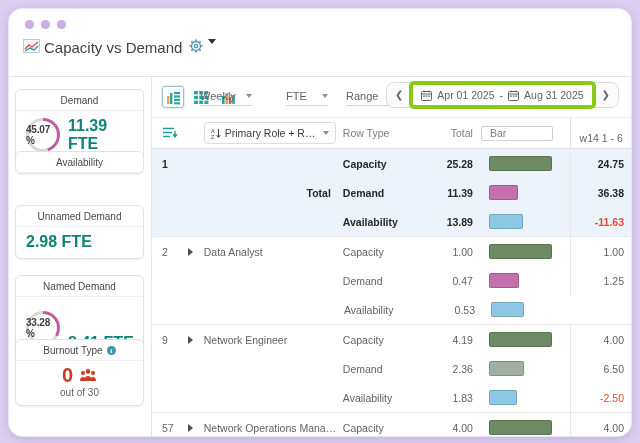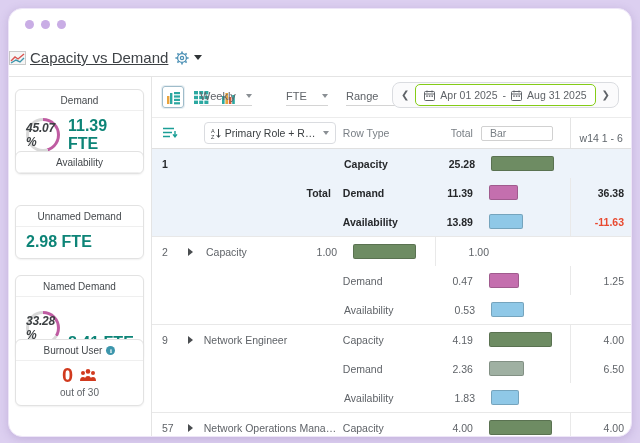--- a/index.html
+++ b/index.html
@@ -13,56 +13,56 @@
   .window{
     position:absolute;left:8px;top:8px;width:624px;height:429px;
     background:#fff;border-radius:14px;border:1px solid #eee6f8;
     box-shadow:0 2px 8px rgba(120,90,160,.25);
     overflow:hidden;box-sizing:border-box;
   }
   
   .dots{position:absolute;left:16px;top:11px;display:flex;gap:7px;}
   .dot{width:9px;height:9px;border-radius:50%;background:#c9ade5;}
   
-  .titlebar{position:absolute;left:0;top:30px;height:37px;width:100%;display:flex;align-items:center;box-sizing:border-box;text-decoration:underline;}
+  .titlebar{position:absolute;left:0;top:30px;height:37px;width:100%;display:flex;padding-left:14px;box-sizing:border-box;}
   .title{font-size:15px;font-weight:500;color:#3f4347;margin-left:4px;}
   .title-icon{width:17px;height:14px;flex:0 0 auto;}
   .gear{margin-left:7px;width:14px;height:14px;}
   .caret-down{width:0;height:0;border-left:4px solid transparent;border-right:4px solid transparent;border-top:5px solid #2f3336;margin-left:5px;}
   .hdiv{position:absolute;left:0;top:67px;width:100%;height:1px;background:#e4e4e4;}
   .vdiv{position:absolute;left:142px;top:68px;width:1px;bottom:0;background:#e4e4e4;}
 
   
   .sidebar{position:absolute;left:0;top:68px;width:142px;bottom:0;}
   .card{
     position:absolute;left:6px;width:129px;background:#fff;border:1px solid #e2e2e2;
     border-radius:6px;box-shadow:0 1px 2px rgba(0,0,0,.06);box-sizing:border-box;overflow:hidden;
   }
   .card-title{font-size:10px;color:#45494d;text-align:center;padding:5px 0 4px;border-bottom:1px solid #efefef;display:flex;align-items:center;justify-content:center;gap:4px;}
   .card-body{display:flex;align-items:center;justify-content:flex-start;gap:8px;padding:6px 8px 7px 10px;}
   .donut{position:relative;width:34px;height:34px;border-radius:50%;flex:0 0 auto;}
   .donut::after{content:"";position:absolute;inset:3px;background:#fff;border-radius:50%;}
-  .donut .pct{position:absolute;inset:0;display:flex;align-items:center;justify-content:center;font-size:12px;font-weight:bold;color:#3c4043;z-index:2;letter-spacing:-0.2px;font-style:italic;}
+  .donut .pct{position:absolute;inset:0;display:flex;align-items:center;justify-content:center;font-size:10px;font-weight:bold;color:#3c4043;z-index:2;letter-spacing:-0.2px;}
   .fte{font-size:16px;font-weight:bold;color:#0d8477;}
   .burnout-body{display:flex;flex-direction:column;align-items:center;padding:4px 0 7px;}
   .burnout-line{display:flex;align-items:center;gap:6px;}
   .burnout-num{font-size:20px;font-weight:bold;color:#d13a1e;line-height:1;}
   .burnout-caption{font-size:10px;color:#5f6368;margin-top:2px;}
   .info-dot{width:9px;height:9px;border-radius:50%;background:#3d96ac;color:#fff;font-size:7px;display:inline-flex;align-items:center;justify-content:center;font-weight:bold;font-family:"Liberation Serif",serif;}
 
   
   .main{position:absolute;left:143px;top:68px;right:0;bottom:0;overflow:hidden;}
   .toolbar{position:absolute;left:0;top:0;width:100%;height:40px;}
   .viewicons{position:absolute;left:10px;top:9px;display:flex;align-items:center;gap:7px;}
   .viewicon{width:20px;height:20px;display:flex;align-items:center;justify-content:center;border-radius:3px;}
   .viewicon.sel{border:1px solid #9fbcca;box-shadow:0 0 0 1px rgba(159,188,202,.25);}
   .dd{position:absolute;top:10px;display:flex;align-items:center;justify-content:space-between;border-bottom:1px solid #d4d4d4;height:18px;font-size:11px;color:#5f6368;}
   .dd .chev{width:0;height:0;border-left:3.5px solid transparent;border-right:3.5px solid transparent;border-top:4px solid #8a8f94;margin-left:6px;}
   .datepill{position:absolute;right:12px;top:5px;height:26px;border:1px solid #dadce0;border-radius:8px;background:#fbfbfc;display:flex;align-items:center;padding:0 6px;box-sizing:border-box;gap:4px;}
-  .dateinner{height:20px;border:1px solid #84cc16;border-radius:5px;background:#fff;display:flex;align-items:center;gap:5px;padding:0 8px;font-size:10.5px;color:#5f6368;}
+  .dateinner{height:20px;border:4px solid #84cc16;border-radius:5px;background:#fff;display:flex;align-items:center;gap:5px;padding:0 8px;font-size:10.5px;color:#5f6368;}
   .navchev{font-size:10px;color:#5f6368;padding:0 2px;line-height:1;}
   .calicon{width:11px;height:11px;}
 
   
   .thead{position:absolute;left:0;top:40px;right:0;height:32px;border-top:1px solid #ececec;border-bottom:1px solid #e0e0e0;display:flex;align-items:center;padding-left:10px;box-sizing:border-box;font-size:10.5px;color:#797f85;background:#fff;}
   .hc{box-sizing:border-box;}
   .hc.iconcell{width:42px;display:flex;align-items:center;}
   .hc.groupdd{width:138px;}
   .groupdd-box{height:22px;border:1px solid #dadce0;border-radius:4px;display:flex;align-items:center;gap:4px;padding:0 6px;font-size:10.5px;color:#3c4043;background:#fff;box-sizing:border-box;width:132px;}
   .groupdd-box .chev{width:0;height:0;border-left:3.5px solid transparent;border-right:3.5px solid transparent;border-top:4px solid #8a8f94;margin-left:auto;}
@@ -158,21 +158,21 @@
         <div class="card-title">Named Demand</div>
         <div class="card-body">
           <div class="donut" style="background: conic-gradient(rgb(191, 92, 162) 119.808deg, rgb(216, 216, 216) 0deg);">
             <span class="pct">33.28 %</span>
           </div>
           <span class="fte" style="color: rgb(13, 132, 119); margin-top: 31px;">8.41 FTE</span>
         </div>
       </div>
       <div class="card" style="top: 262px;">
         <div class="card-title">
-          <span>Burnout User</span>
+          <span>Burnout Type</span>
           <span class="info-dot">i</span>
         </div>
         <div class="burnout-body">
           <div class="burnout-line">
             <span class="burnout-num" style="color: rgb(209, 58, 30);">0</span>
             <svg width="18" height="14" viewBox="0 0 18 14">
               <g fill="#d13a1e">
                 <circle cx="4" cy="5" r="2"></circle>
                 <path d="M1 13 q0-4 3-4 q3 0 3 4 z"></path>
                 <circle cx="14" cy="5" r="2"></circle>
@@ -305,20 +305,21 @@
             <div class="cell num">1</div>
             <div class="cell caret"></div>
             <div class="cell name"></div>
             <div class="cell type">Capacity</div>
             <div class="cell total">25.28</div>
             <div class="cell gap"></div>
             <div class="cell barc">
               <div class="bar" style="width: 63px; background: rgb(110, 140, 99);"></div>
             </div>
             <div class="cell spacer"></div>
+            <div class="cell w14">24.75</div>
           </div>
           <div class="trow">
             <div class="cell num"></div>
             <div class="cell caret"></div>
             <div class="cell name glabel">Total</div>
             <div class="cell type">Demand</div>
             <div class="cell total">11.39</div>
             <div class="cell gap"></div>
             <div class="cell barc">
               <div class="bar dotted" style="width: 29px; background: rgb(196, 111, 174);"></div>
@@ -339,20 +340,21 @@
             <div class="cell spacer"></div>
             <div class="cell w14 negval">-11.63</div>
           </div>
         </div>
         <div class="tgroup">
           <div class="trow">
             <div class="cell num">2</div>
             <div class="cell caret">
               <span class="tri"></span>
             </div>
+            <div class="cell name">Data Analyst</div>
             <div class="cell type">Capacity</div>
             <div class="cell total">1.00</div>
             <div class="cell gap"></div>
             <div class="cell barc">
               <div class="bar" style="width: 63px; background: rgb(110, 140, 99);"></div>
             </div>
             <div class="cell spacer"></div>
             <div class="cell w14">1.00</div>
           </div>
           <div class="trow">
@@ -414,20 +416,21 @@
             <div class="cell num"></div>
             <div class="cell caret"></div>
             <div class="cell name"></div>
             <div class="cell type">Availability</div>
             <div class="cell total">1.83</div>
             <div class="cell gap"></div>
             <div class="cell barc">
               <div class="bar" style="width: 28px; background: rgb(143, 200, 231);"></div>
             </div>
             <div class="cell spacer"></div>
+            <div class="cell w14 negval">-2.50</div>
           </div>
         </div>
         <div class="tgroup">
           <div class="trow">
             <div class="cell num">57</div>
             <div class="cell caret">
               <span class="tri"></span>
             </div>
             <div class="cell name">Network Operations Manager</div>
             <div class="cell type">Capacity</div>

